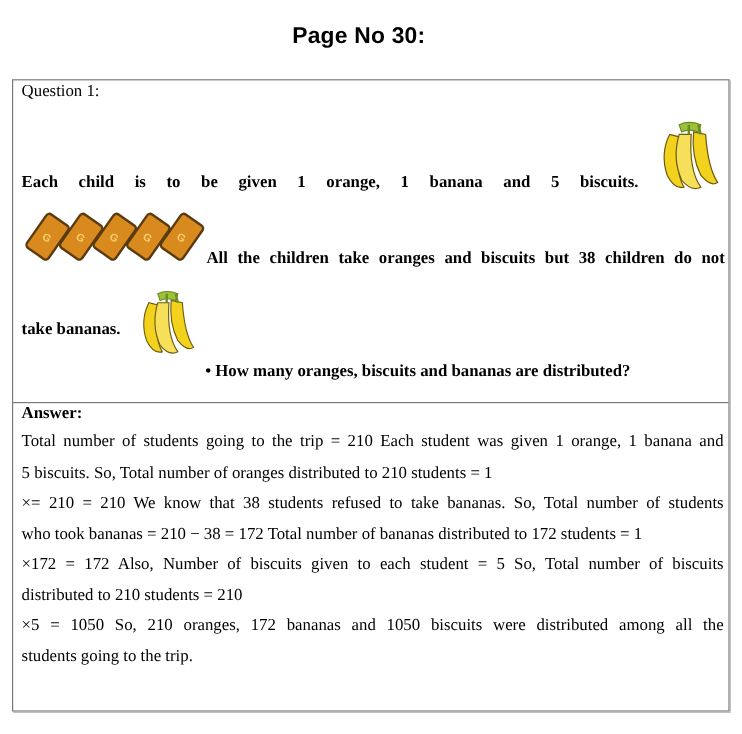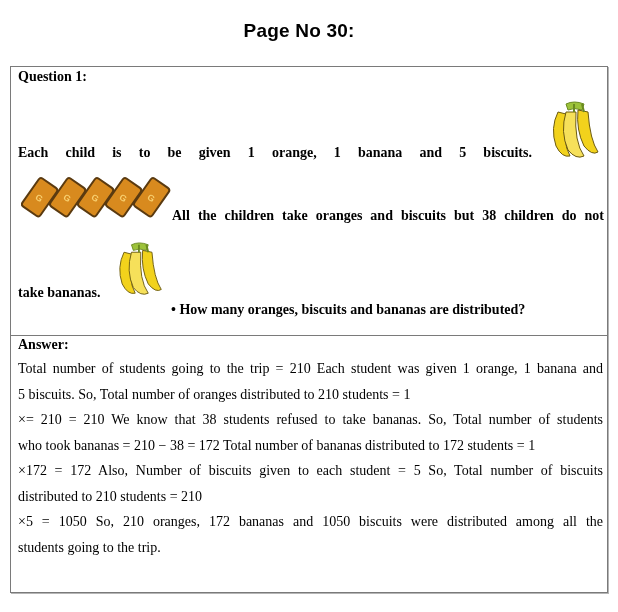--- a/index.html
+++ b/index.html
@@ -41,21 +41,21 @@
       left: 0;
       top: 0;
       width: 596px;
       height: 268px;
       border-bottom: 1px solid #7a7a7a;
     }
     .q-label {
       position: absolute;
       left: 7px;
       top: 2px;
-      font-weight: bold;
+      font-weight: normal;
       font-size: 14px;
     }
     .q-line {
       position: absolute;
       font-weight: bold;
       font-size: 14px;
       white-space: nowrap;
       text-align: center;
     }
     .q-line1 {
@@ -67,21 +67,21 @@
     }
     .q-line2 {
       left: 161px;
       top: 141px;
       width: 432px;
       display: flex;
       justify-content: space-between;
     }
     .q-line3a {
       left: 7px;
-      top: 218px;
+      top: 200px;
     }
     .q-line3b {
       left: 160px;
       top: 218px;
       margin-top: 17px;
     }
     .banana {
       position: absolute;
     }
     .banana1 { left: 533px; top: 31px; width: 58px; height: 64px; }

